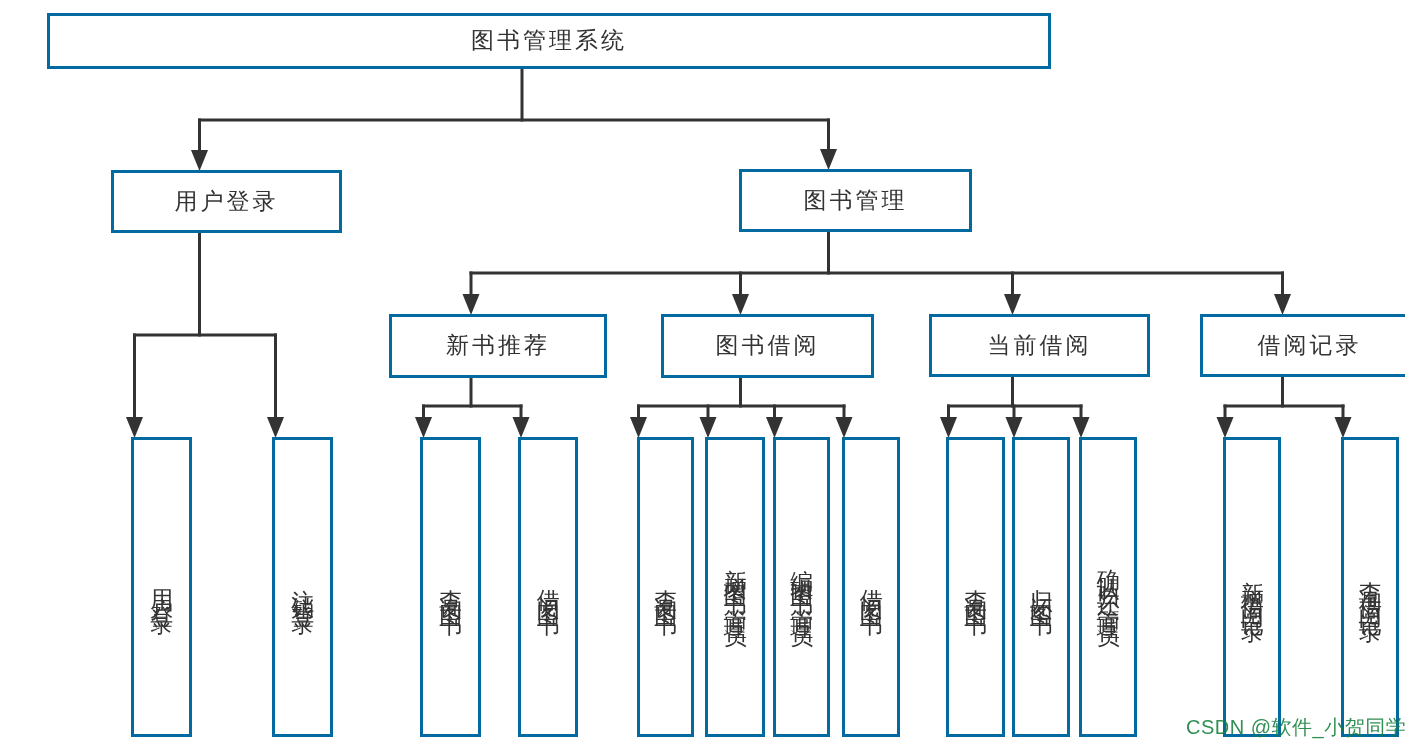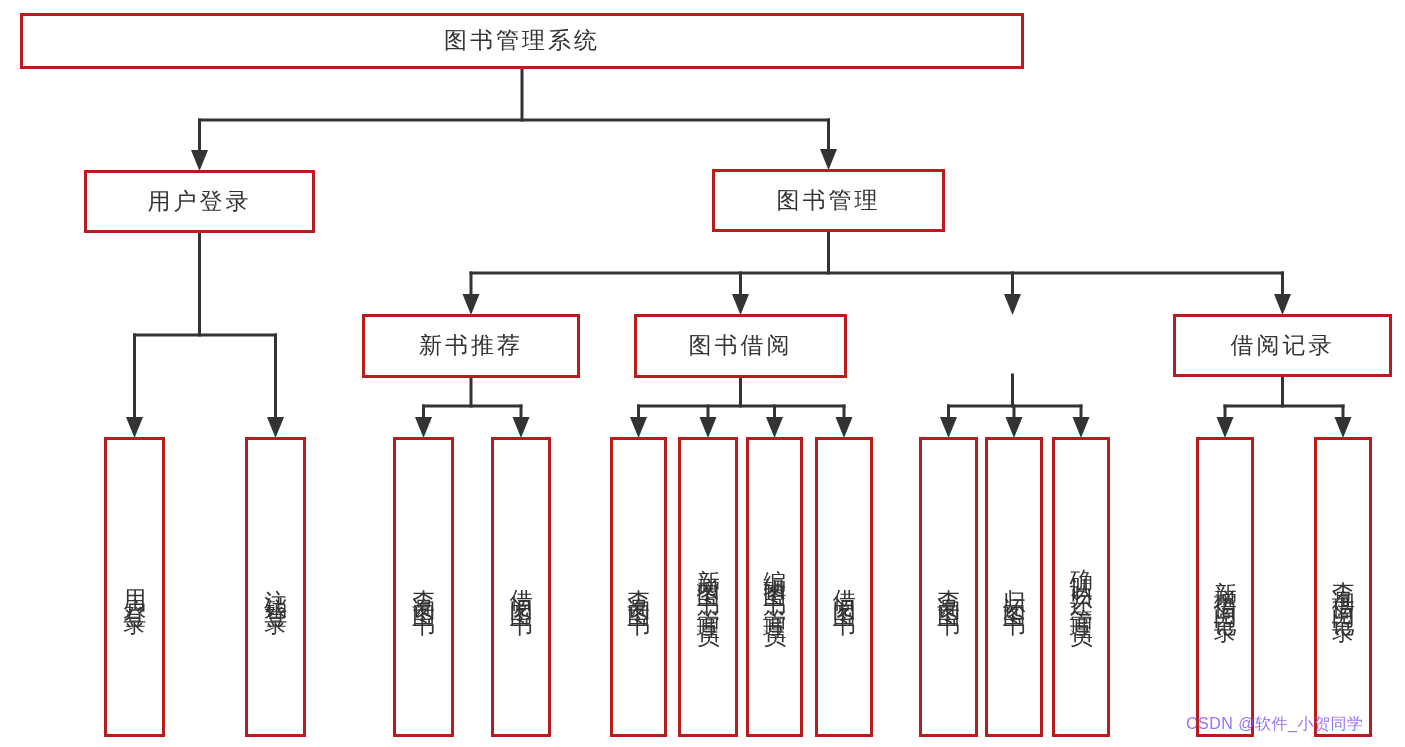--- a/index.html
+++ b/index.html
@@ -14,44 +14,45 @@
   #connectors {
     position: absolute;
     left: 0; top: 0;
     width: 1405px; height: 747px;
     pointer-events: none;
   }
   .node {
     position: absolute;
     box-sizing: border-box;
     background: #ffffff;
-    border: 3px solid #b91c1c;
+    border: 3px solid #0369a1;
     display: flex;
     align-items: center;
     justify-content: center;
     color: #333333;
     font-size: 23px;
     letter-spacing: 3px;
     text-align: center;
     line-height: 1.2;
+    margin-left: 27px;
   }
   .node.vertical {
     writing-mode: vertical-rl;
     text-orientation: mixed;
     letter-spacing: 8px;
     font-size: 23px;
   }
   .node .lbl { white-space: nowrap; }
   #watermark {
     position: absolute;
     left: 1186px;
     top: 714px;
-    font-size: 16px;
+    font-size: 20px;
     letter-spacing: 0.5px;
-    color: #8b5cf6;
+    color: #15803d;
     opacity: 0.88;
     white-space: nowrap;
   }
 </style>
 </head>
 <body>
 
 <div id="stage">
   <svg id="connectors" width="1405" height="747" viewBox="0 0 1405 747" xmlns="http://www.w3.org/2000/svg">
       <g>
@@ -130,20 +131,23 @@
     </div>
     <div class="node" style="left: 712px; top: 169px; width: 233px; height: 63px; justify-content: center;">
       <span class="lbl">图书管理</span>
     </div>
     <div class="node" style="left: 362px; top: 314px; width: 218px; height: 64px;">
       <span class="lbl">新书推荐</span>
     </div>
     <div class="node" style="left: 634px; top: 314px; width: 213px; height: 64px;">
       <span class="lbl">图书借阅</span>
     </div>
+    <div class="node" style="left: 902px; top: 314px; width: 221px; height: 63px;">
+      <span class="lbl">当前借阅</span>
+    </div>
     <div class="node" style="left: 1173px; top: 314px; width: 219px; height: 63px;">
       <span class="lbl">借阅记录</span>
     </div>
     <div class="node vertical" style="left: 104px; top: 437px; width: 61px; height: 300px;">
       <span class="lbl">用户登录</span>
     </div>
     <div class="node vertical" style="left: 245px; top: 437px; width: 61px; height: 300px;">
       <span class="lbl">注销登录</span>
     </div>
     <div class="node vertical" style="left: 393px; top: 437px; width: 61px; height: 300px;">

